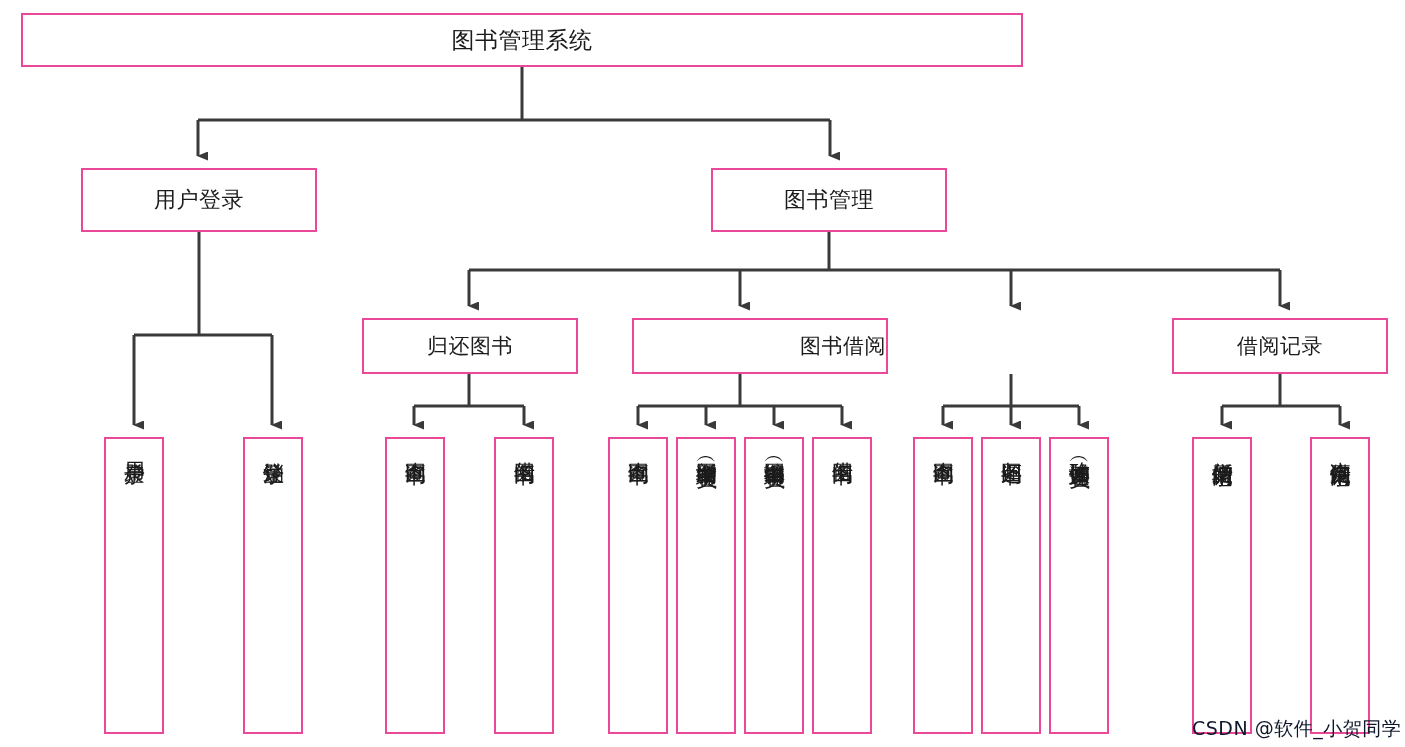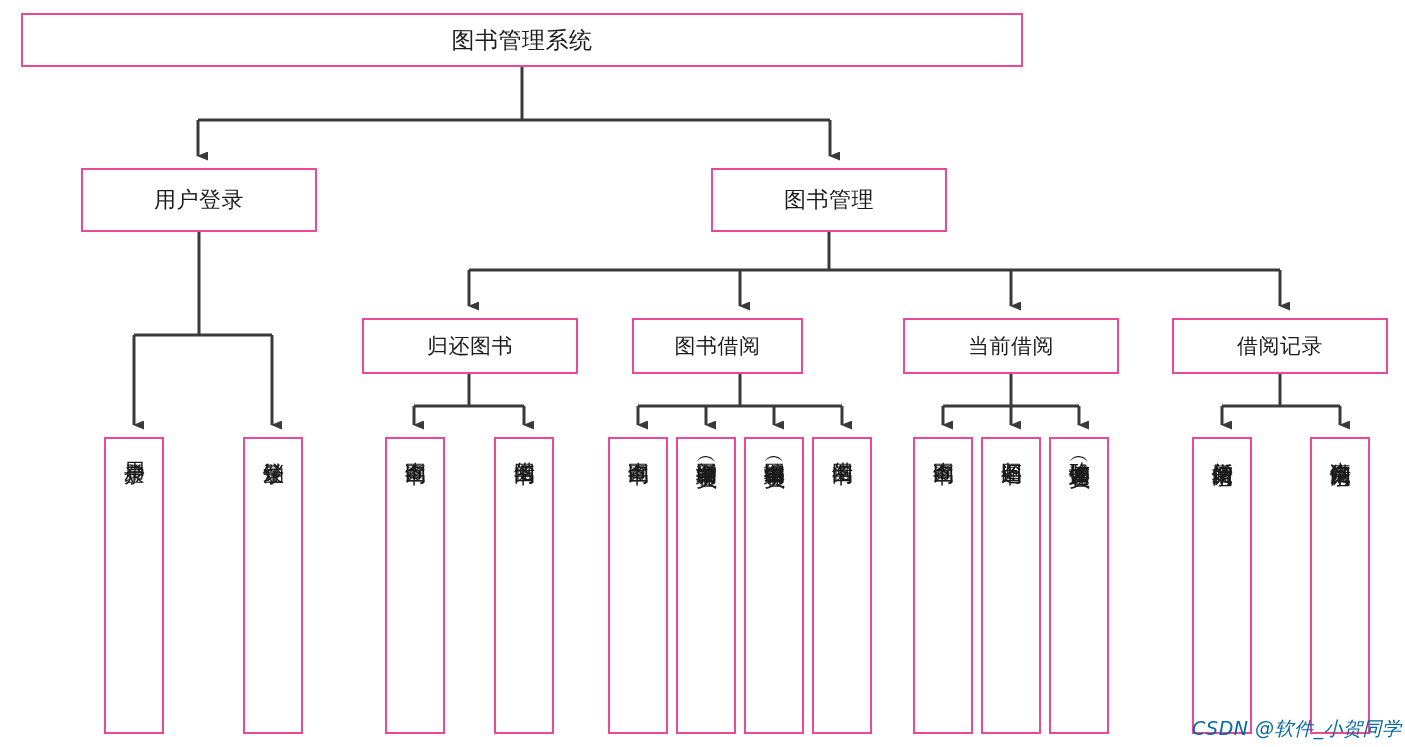--- a/index.html
+++ b/index.html
@@ -52,24 +52,23 @@
     font-size: 21px;
     writing-mode: vertical-rl;
     text-orientation: upright;
     line-height: 1.18;
     letter-spacing: 1px;
     white-space: nowrap;
   }
   .watermark {
     position: absolute;
     font-size: 19px;
-    color: #0369a1;
+    color: #0f172a;
     white-space: nowrap;
     letter-spacing: 0.5px;
-    font-style: italic;
   }
 </style>
 </head>
 <body>
 
 <div id="canvas">
 
   <svg id="edges" viewBox="0 0 1405 747" xmlns="http://www.w3.org/2000/svg">
     <defs>
       <marker id="arr" markerWidth="9" markerHeight="11" refX="4.5" refY="10" orient="auto" markerUnits="userSpaceOnUse">
@@ -127,25 +126,22 @@
   <div class="node node-l2" style="left:81px; top:168px; width:236px; height:64px;">
     <span class="label">用户登录</span>
   </div>
   <div class="node node-l2" style="left:711px; top:168px; width:236px; height:64px;">
     <span class="label">图书管理</span>
   </div>
 
   <div class="node node-l3" style="left:362px; top:318px; width:216px; height:56px;">
     <span class="label">归还图书</span>
   </div>
-  <div class="node node-l3" style="left:632px; top:318px; width:171px; height:56px;">
+  <div class="node node-l3" style="left:632px; top:318px; width:256px; height:56px;justify-content:flex-end;">
     <span class="label">图书借阅</span>
-  </div>
-  <div class="node node-l3" style="left:903px; top:318px; width:216px; height:56px;">
-    <span class="label">当前借阅</span>
   </div>
   <div class="node node-l3" style="left:1172px; top:318px; width:216px; height:56px;align-items:center;">
     <span class="label">借阅记录</span>
   </div>
 
   <div class="node node-leaf" style="left:104px; top:437px; width:60px; height:297px;">
     <span class="label">用户登录</span>
   </div>
   <div class="node node-leaf" style="left:243px; top:437px; width:60px; height:297px;">
     <span class="label">注销登录</span>

